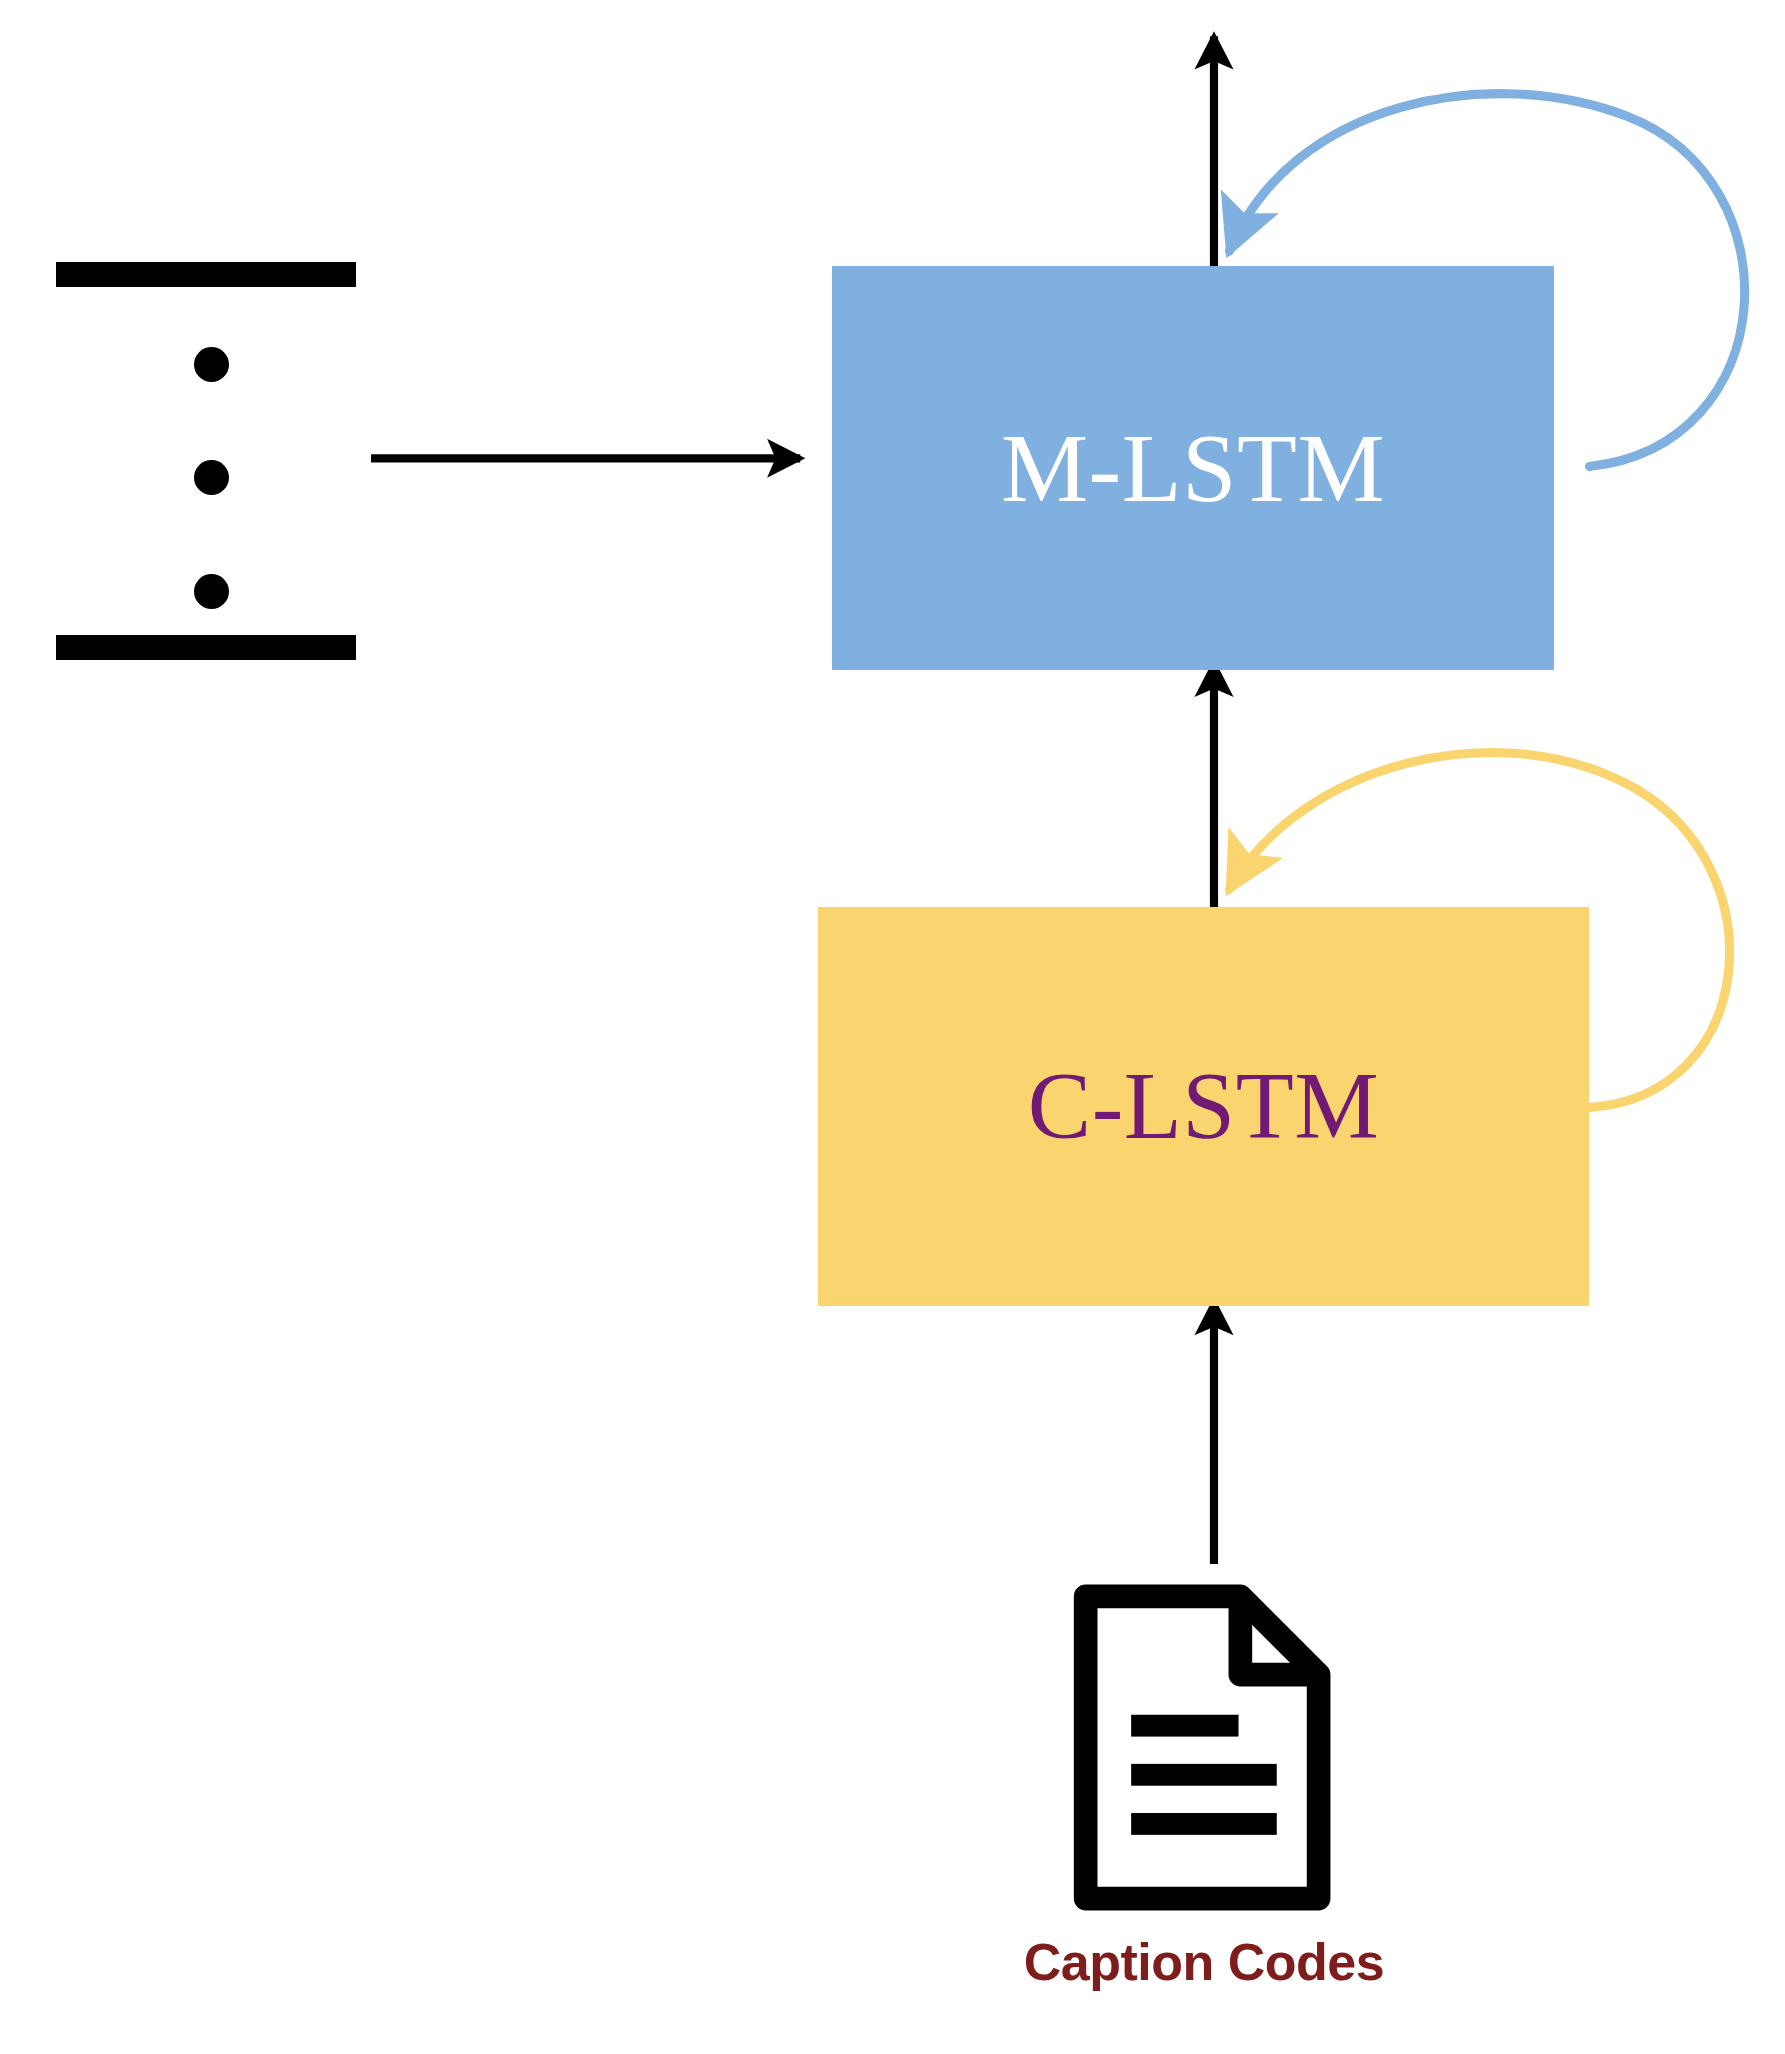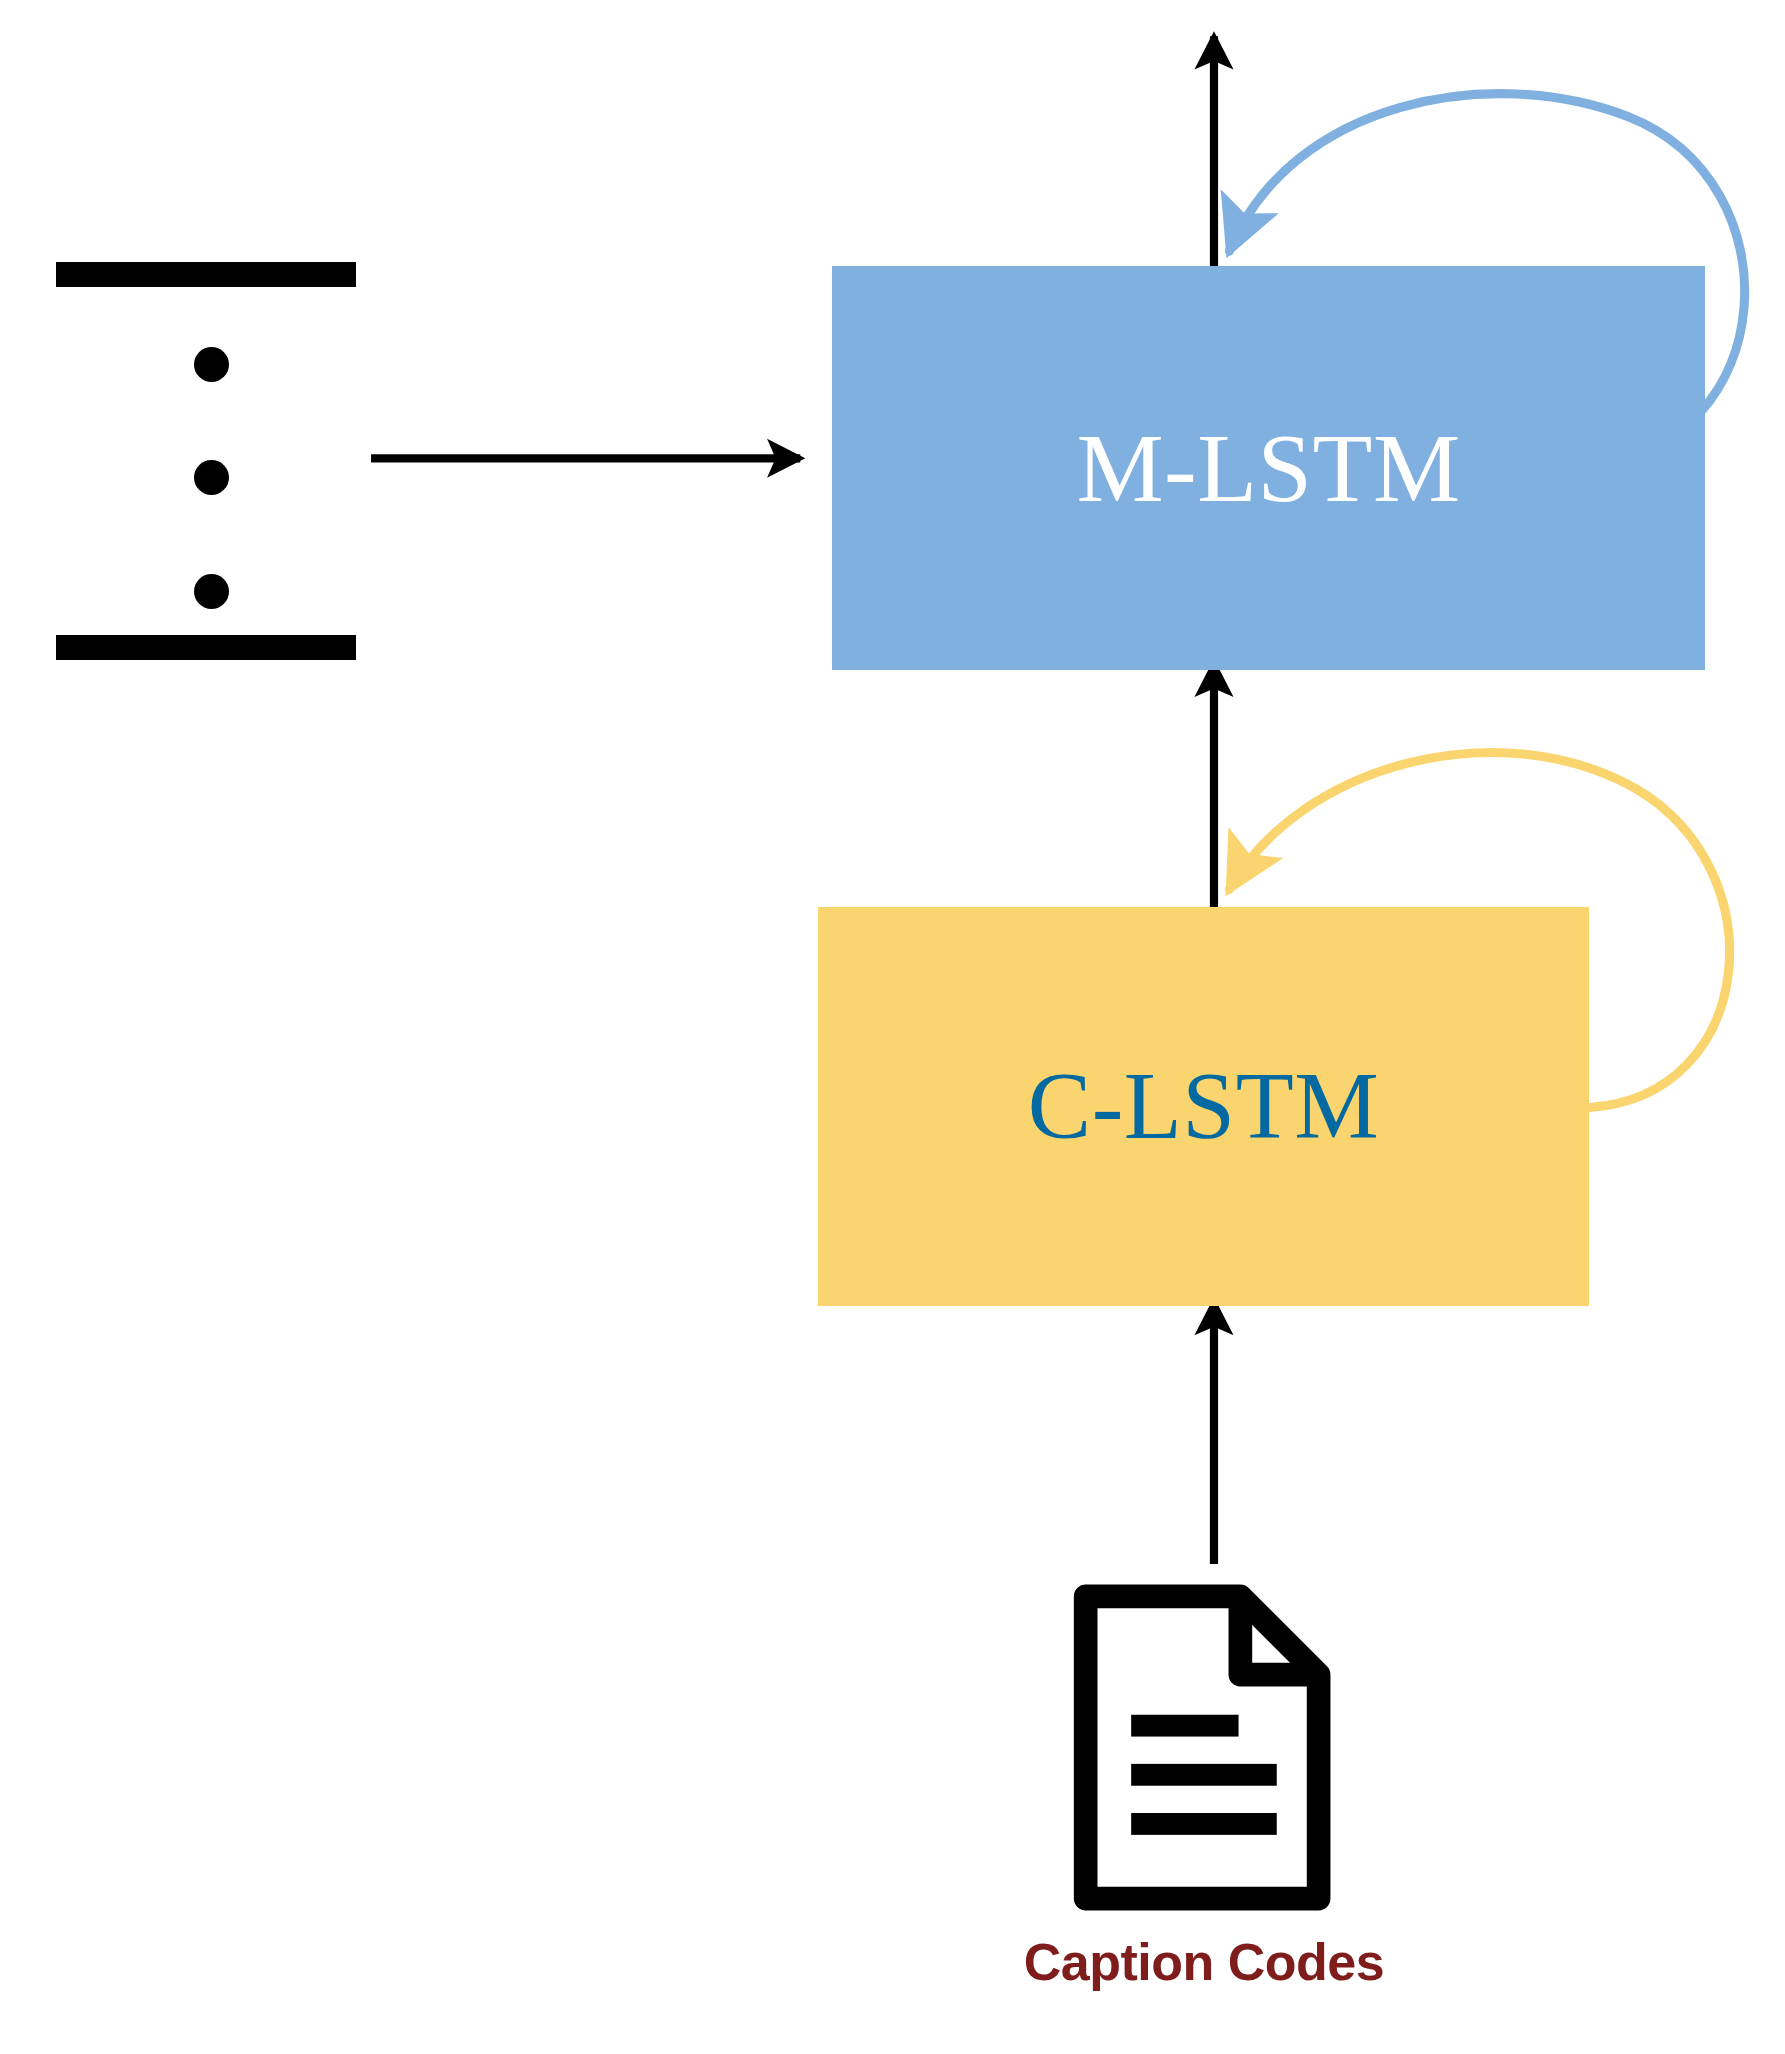--- a/index.html
+++ b/index.html
@@ -39,21 +39,21 @@
     font-family: "Liberation Serif", "DejaVu Serif", serif;
     color: #ffffff;
     font-weight: 400;
     letter-spacing: 0.5px;
     line-height: 1;
     white-space: nowrap;
   }
   #m-lstm-box {
     left: 832px;
     top: 266px;
-    width: 873px;
+    width: 722px;
     height: 404px;
   }
   #m-lstm-box .lstm-label { font-size: 98px; }
   #c-lstm-box {
     left: 818px;
     top: 907px;
     width: 771px;
     height: 399px;
   }
   #c-lstm-box .lstm-label { font-size: 95px; }
@@ -174,21 +174,21 @@
     <div class="region-dot" id="region-dot-2"></div>
     <div class="region-dot" id="region-dot-3"></div>
     <div class="region-bar" id="region-bar-bottom"></div>
   </div>
 
   <div class="lstm-box" id="m-lstm-box" style="background:#7FB0E0;">
     <span class="lstm-label" style="color: rgb(255, 255, 255);">M-LSTM</span>
   </div>
 
   <div class="lstm-box" id="c-lstm-box" style="background:#FAD46E;">
-    <span class="lstm-label" style="color: #0369a1;">C-LSTM</span>
+    <span class="lstm-label" style="color: #701a75;">C-LSTM</span>
   </div>
 
   <div id="caption-icon">
     <svg viewBox="0 0 300 368" xmlns="http://www.w3.org/2000/svg">
 
       <path d="M 26 18
                L 196 18
                L 282 104
                L 282 350
                L 26 350

